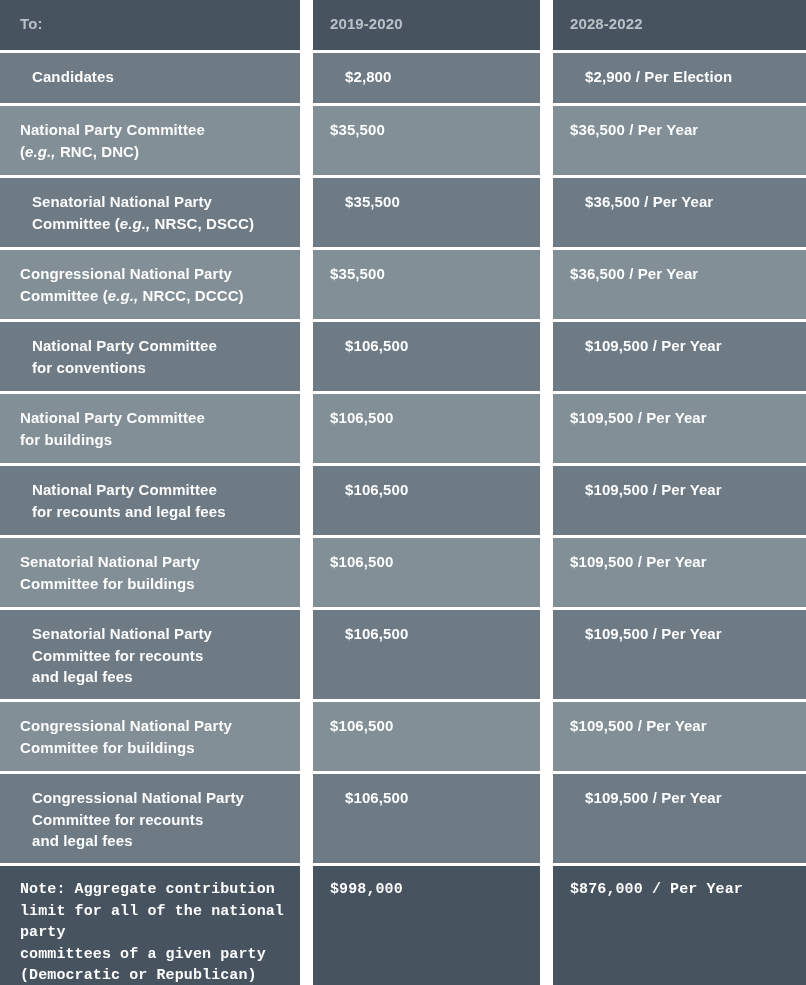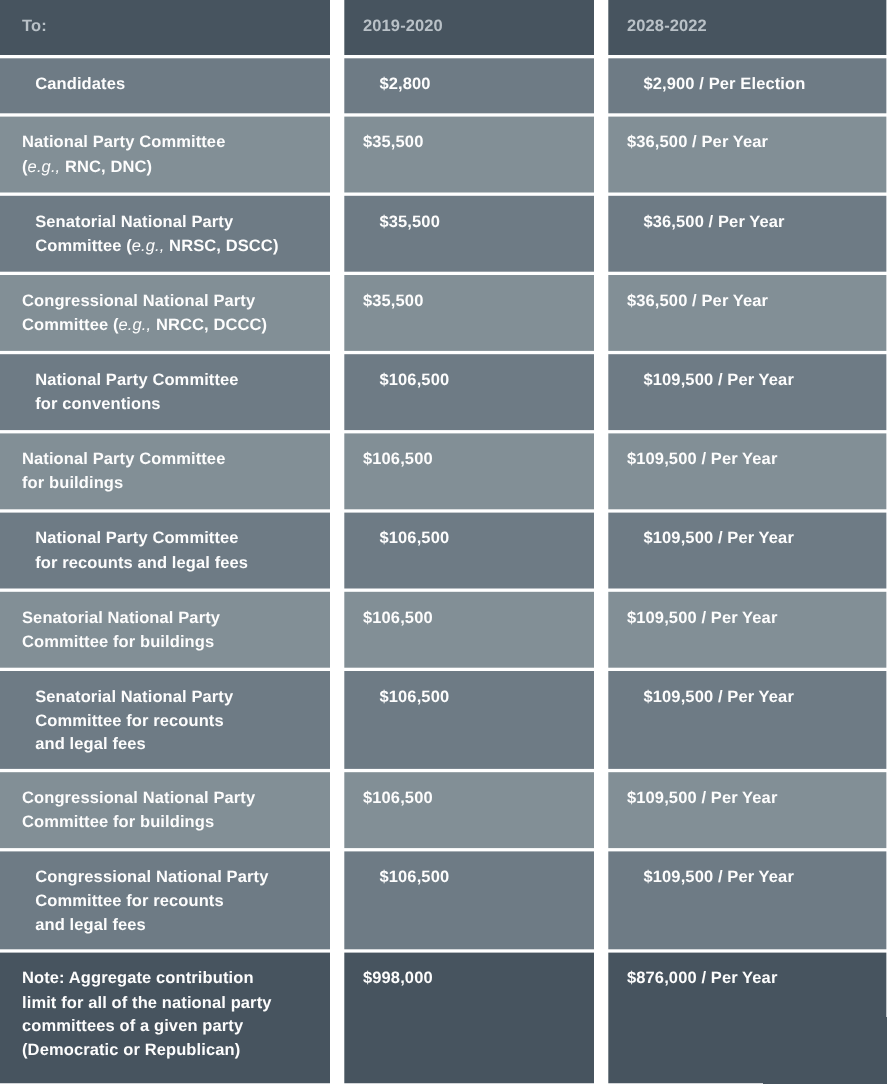--- a/index.html
+++ b/index.html
@@ -35,38 +35,38 @@
     overflow: hidden;
   }
   .cell.amount {
     padding-left: 17px;
     margin-left: 11px;
   }
   
   .row.header .cell { background: var(--header-bg, #47545f); color: var(--header-text, #b9c1c7); }
   .row.dark  .cell { background: var(--row-dark-bg, #6e7b85); padding-left: 32px; }
   .row.light .cell { background: var(--row-light-bg, #828f96); }
-  .row.note  .cell { background: var(--note-row-bg, #47545f); }
+  .row.note  .cell { background: var(--note-row-bg, #47545f); font-family: Liberation Mono, monospace; }
   
   .table > .row:nth-child(1)  { height: 50px; }
   .table > .row:nth-child(2)  { height: 50px; }
   .table > .row:nth-child(3)  { height: 69px; }
   .table > .row:nth-child(4)  { height: 69px; }
   .table > .row:nth-child(5)  { height: 69px; }
   .table > .row:nth-child(6)  { height: 69px; }
   .table > .row:nth-child(7)  { height: 69px; }
   .table > .row:nth-child(8)  { height: 69px; }
   .table > .row:nth-child(9)  { height: 69px; }
   .table > .row:nth-child(10) { height: 89px; }
   .table > .row:nth-child(11) { height: 69px; }
   .table > .row:nth-child(12) { height: 89px; }
   .table > .row:nth-child(13) { height: 119px; }
   em {
     font-style: italic;
-    font-weight: 400;
+    font-weight: 700;
   }
 </style>
 </head>
 <body>
 
 <div class="table">
   <div class="row header">
     <div class="cell">To:</div>
     <div class="cell amount">2019-2020</div>
     <div class="cell amount">2028-2022</div>

